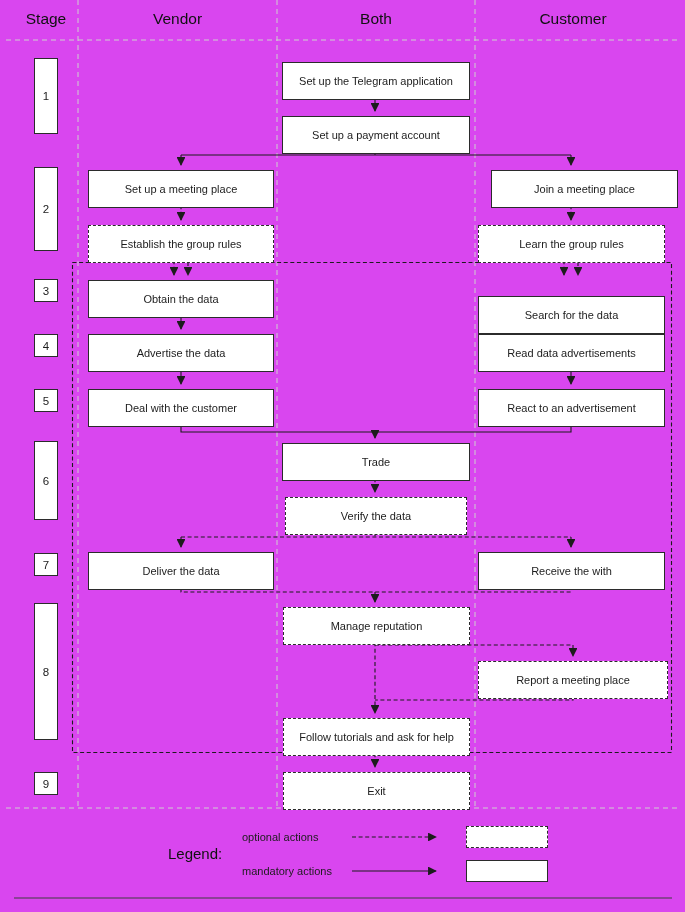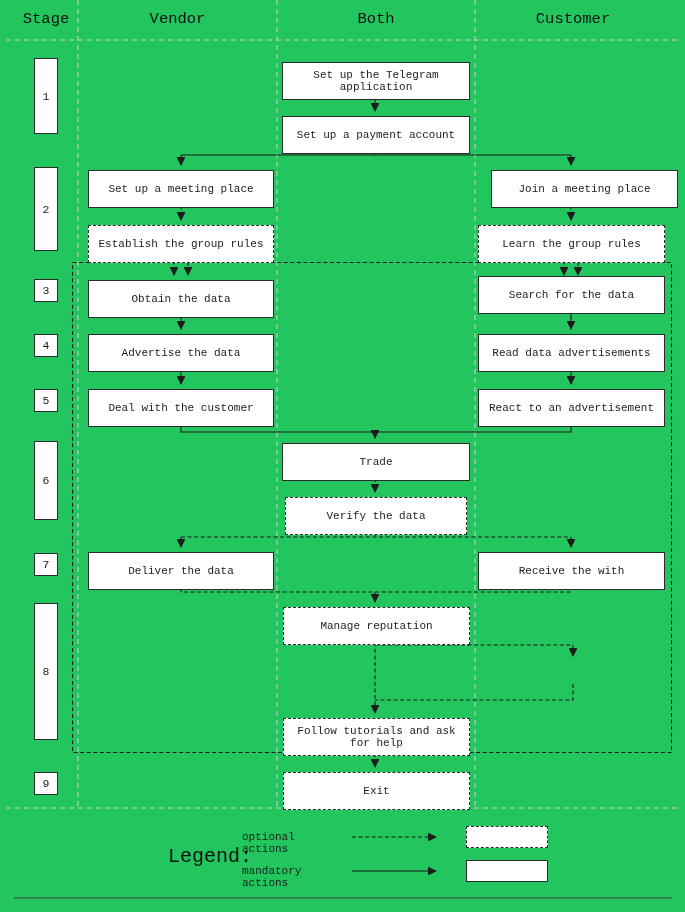--- a/index.html
+++ b/index.html
@@ -1,29 +1,29 @@
 <!DOCTYPE html>
 <html><head>
 <meta charset="utf-8">
 <style>
   * { margin:0; padding:0; box-sizing:border-box; }
   html,body { background:#ffffff; }
   body { font-family:"Liberation Sans", sans-serif; }
-  .canvas { position:relative; width:685px; height:912px; background:#22c55e; overflow:hidden;font-family:Liberation Mono, monospace; }
+  .canvas { position:relative; width:685px; height:912px; background:#d946ef; overflow:hidden; }
   svg.overlay { position:absolute; left:0; top:0; z-index:1; }
   .s { stroke:#1c1c1c; stroke-width:1.1; fill:none; }
   .d { stroke:#1c1c1c; stroke-width:1.1; fill:none; stroke-dasharray:4 2.6; }
   .g { stroke:#cfcfcf; stroke-width:1; fill:none; stroke-dasharray:5 4; }
   .colhead { position:absolute; top:10px; font-size:15.5px; color:#111; text-align:center; z-index:3; }
   .stage { position:absolute; left:34px; width:24px; background:#fff; border:1px solid #2b2b2b;
            display:flex; align-items:center; justify-content:center; font-size:11.5px; color:#1c1c1c; z-index:3; }
   .node { position:absolute; background:#fff; border:1px solid #2b2b2b; display:flex; align-items:center;
           justify-content:center; font-size:11px; color:#1c1c1c; text-align:center; padding:18px 4px; z-index:3; }
   .node.dashed { border-style:dashed; }
-  .legend-label { position:absolute; font-size:20px; color:#111; z-index:3; }
+  .legend-label { position:absolute; font-size:15px; color:#111; z-index:3; }
   .legend-text { position:absolute; font-size:11px; color:#1c1c1c; z-index:3; width:100px; text-align:left; }
   .legend-box { position:absolute; width:82px; height:22px; border:1px solid #2b2b2b; background:#fff; z-index:3; }
   .legend-box.dashed { border-style:dashed; }
 </style>
 </head>
 <body>
 
 <div class="canvas">
 
   <svg class="overlay" width="685" height="912">
@@ -111,24 +111,25 @@
 
   <div class="node" style="left:88px;top:170px;width:186px;height:22px">Set up a meeting place</div>
   <div class="node dashed" style="left:88px;top:225px;width:186px;height:22px">Establish the group rules</div>
   <div class="node" style="left:88px;top:280px;width:186px;height:22px">Obtain the data</div>
   <div class="node" style="left:88px;top:334px;width:186px;height:22px">Advertise the data</div>
   <div class="node" style="left:88px;top:389px;width:186px;height:22px">Deal with the customer</div>
   <div class="node" style="left:88px;top:552px;width:186px;height:23px">Deliver the data</div>
 
   <div class="node" style="left:491px;top:170px;width:187px;height:22px">Join a meeting place</div>
   <div class="node dashed" style="left:478px;top:225px;width:187px;height:22px">Learn the group rules</div>
-  <div class="node" style="left:478px;top:276px;width:187px;height:22px">Search for the data</div>
+  <div class="node" style="left:478px;top:296px;width:187px;height:22px">Search for the data</div>
   <div class="node" style="left:478px;top:334px;width:187px;height:22px">Read data advertisements</div>
   <div class="node" style="left:478px;top:389px;width:187px;height:22px">React to an advertisement</div>
   <div class="node" style="left:478px;top:552px;width:187px;height:23px">Receive the with</div>
+  <div class="node dashed" style="left:478px;top:661px;width:190px;height:23px">Report a meeting place</div>
 
   <div>
     <div class="legend-label" style="left:168px;top:845px">Legend:</div>
     <div class="legend-text" style="left:242px;top:831px">optional actions</div>
     <div class="legend-text" style="left:242px;top:865px">mandatory actions</div>
     <div class="legend-box dashed" style="left:466px;top:826px"></div>
     <div class="legend-box" style="left:466px;top:860px"></div>
   </div>
 
 </div>

